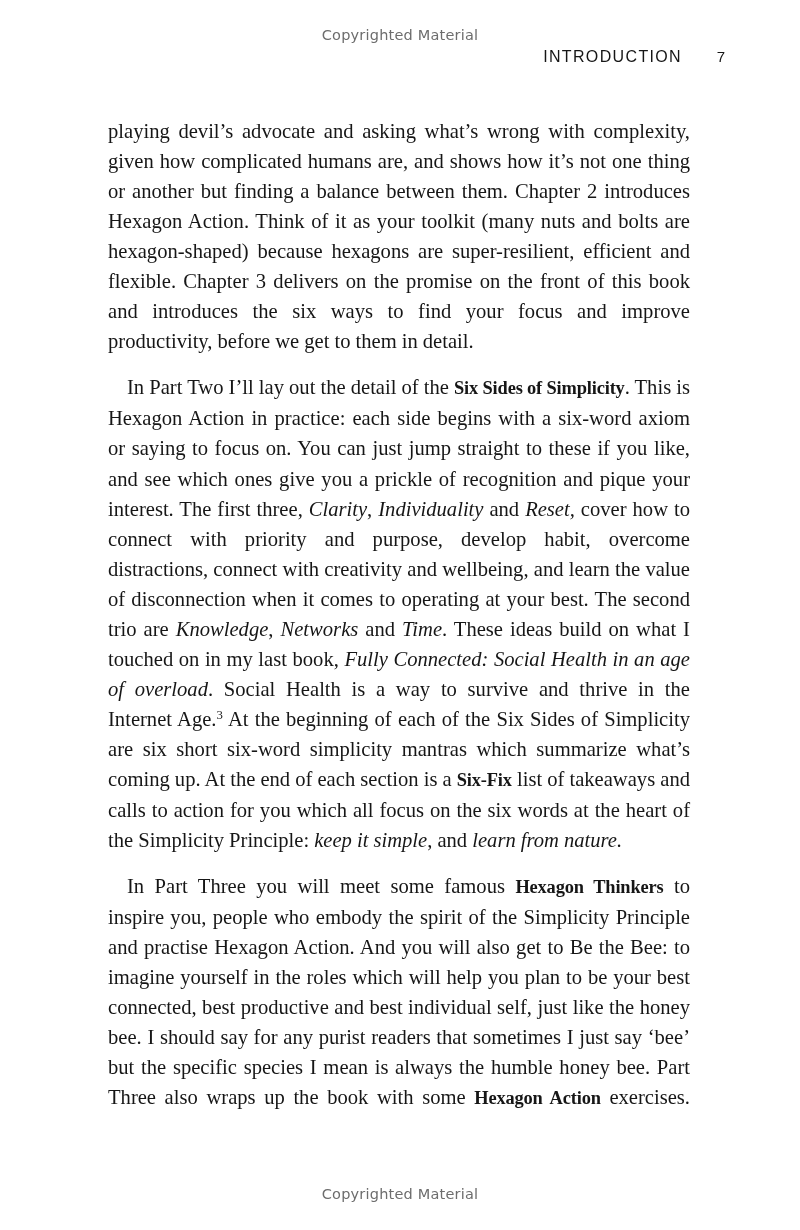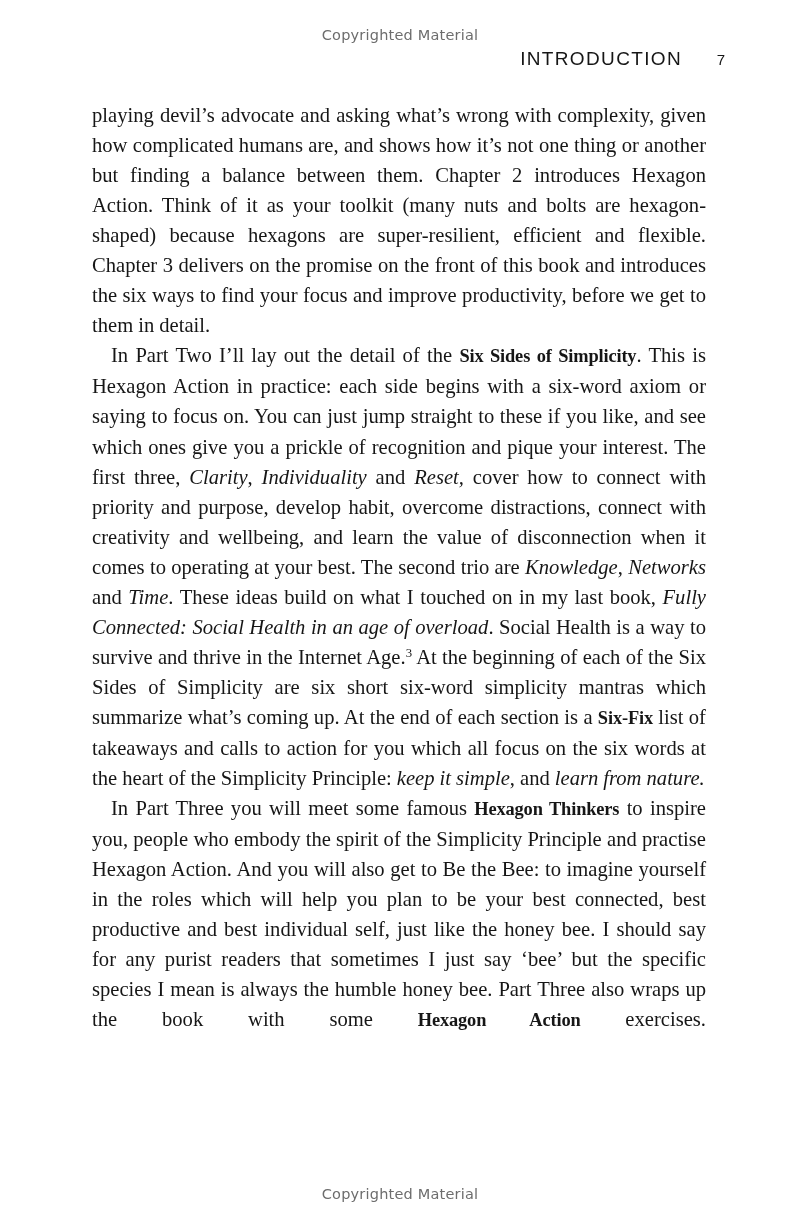--- a/index.html
+++ b/index.html
@@ -37,21 +37,21 @@
     position: absolute;
     top: 48px;
     left: 92px;
     width: 633px;
     display: flex;
     justify-content: flex-end;
     align-items: baseline;
     font-family: "Liberation Sans", "DejaVu Sans", sans-serif;
   }
   .running-head .rh-title {
-    font-size: 19px;
+    font-size: 16px;
     letter-spacing: 1.35px;
     color: #161616;
     font-weight: 400;
   }
   .running-head .rh-folio {
     font-size: 15px;
     color: #161616;
     margin-left: 32px;
     font-weight: 400;
     min-width: 11px;
@@ -59,21 +59,21 @@
   }
 
   
   .textblock {
     position: absolute;
     top: 100px;
     left: 92px;
     width: 614px;
   }
   .para {
-    margin: 0;
+    margin: 16px;
     font-size: 20.6px;
     line-height: 30.05px;
     text-align: justify;
     text-justify: inter-word;
     hyphens: manual;
     -webkit-hyphens: manual;
     word-spacing: -0.1px;
   }
   .para.indent {
     text-indent: 19px;

